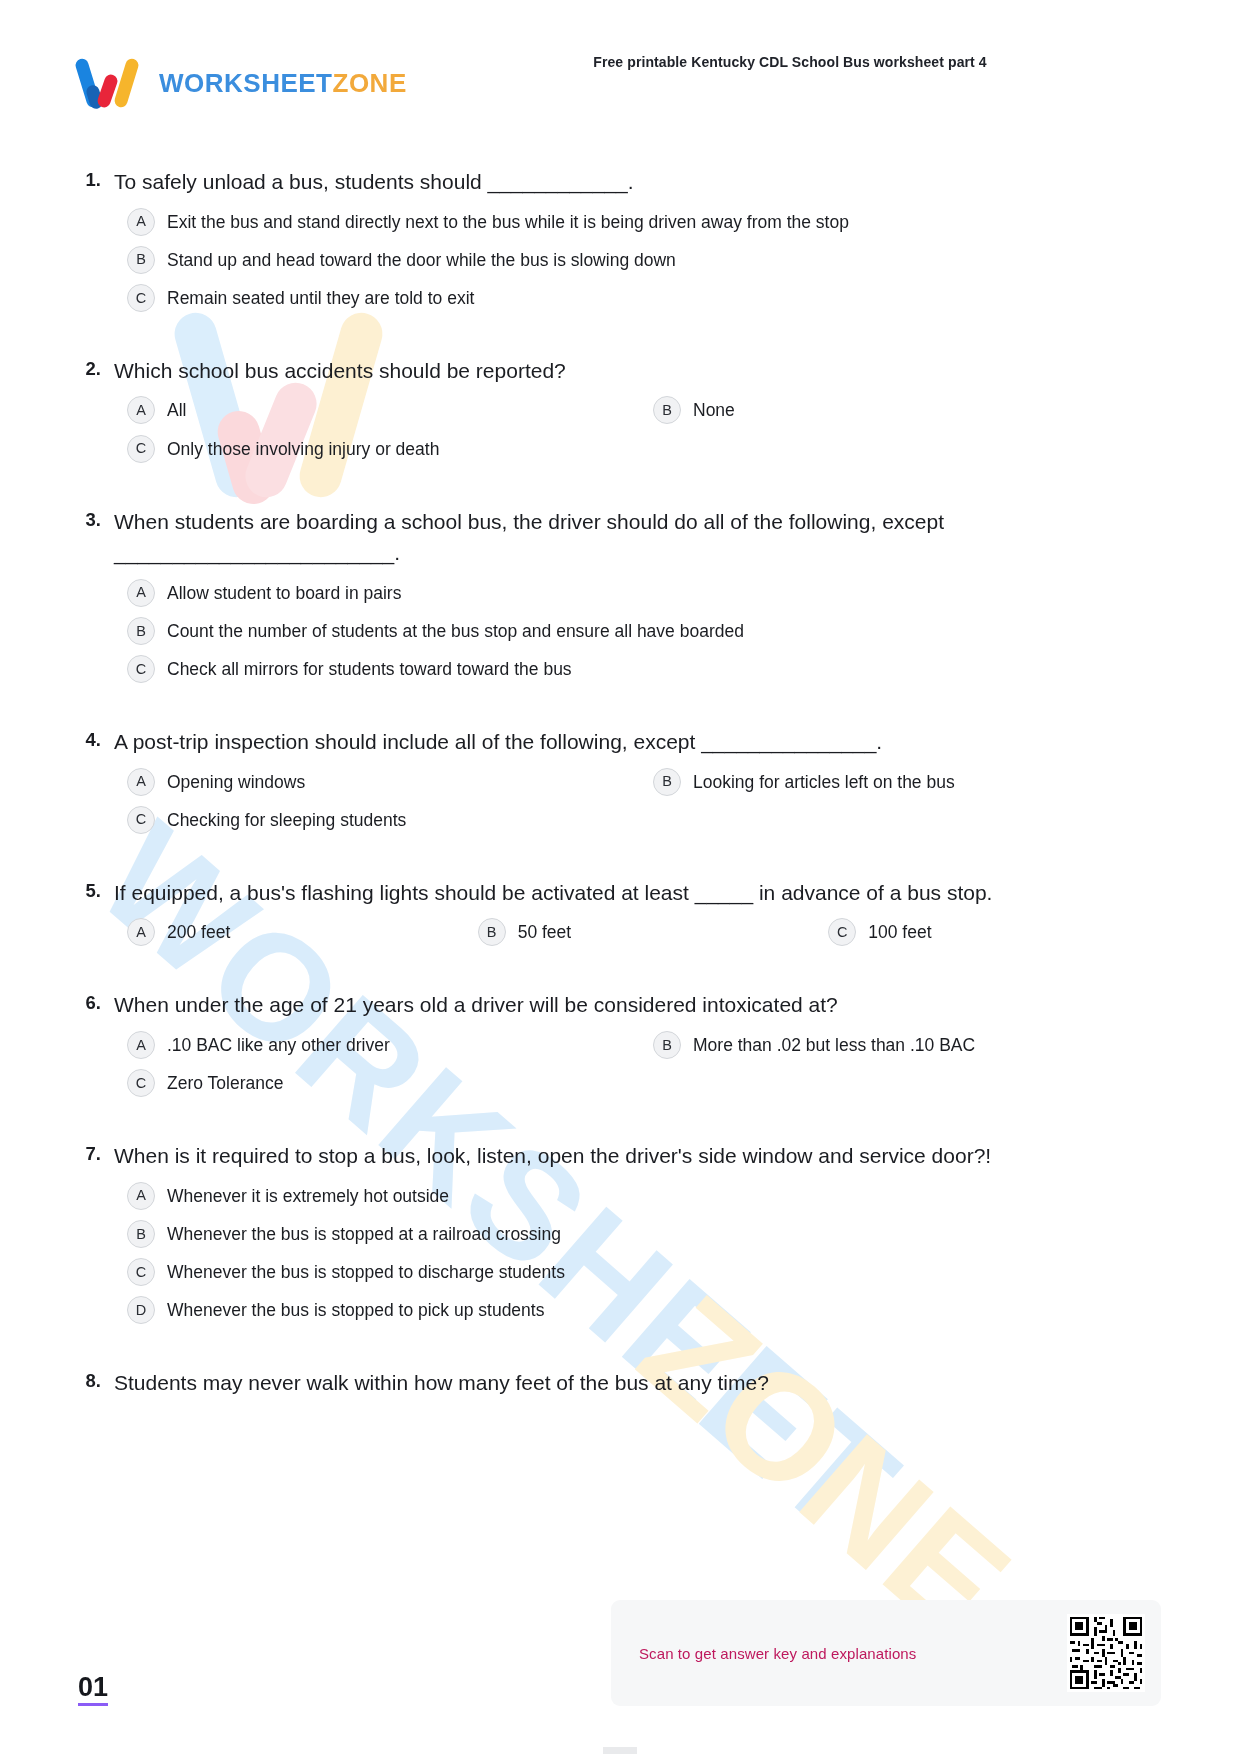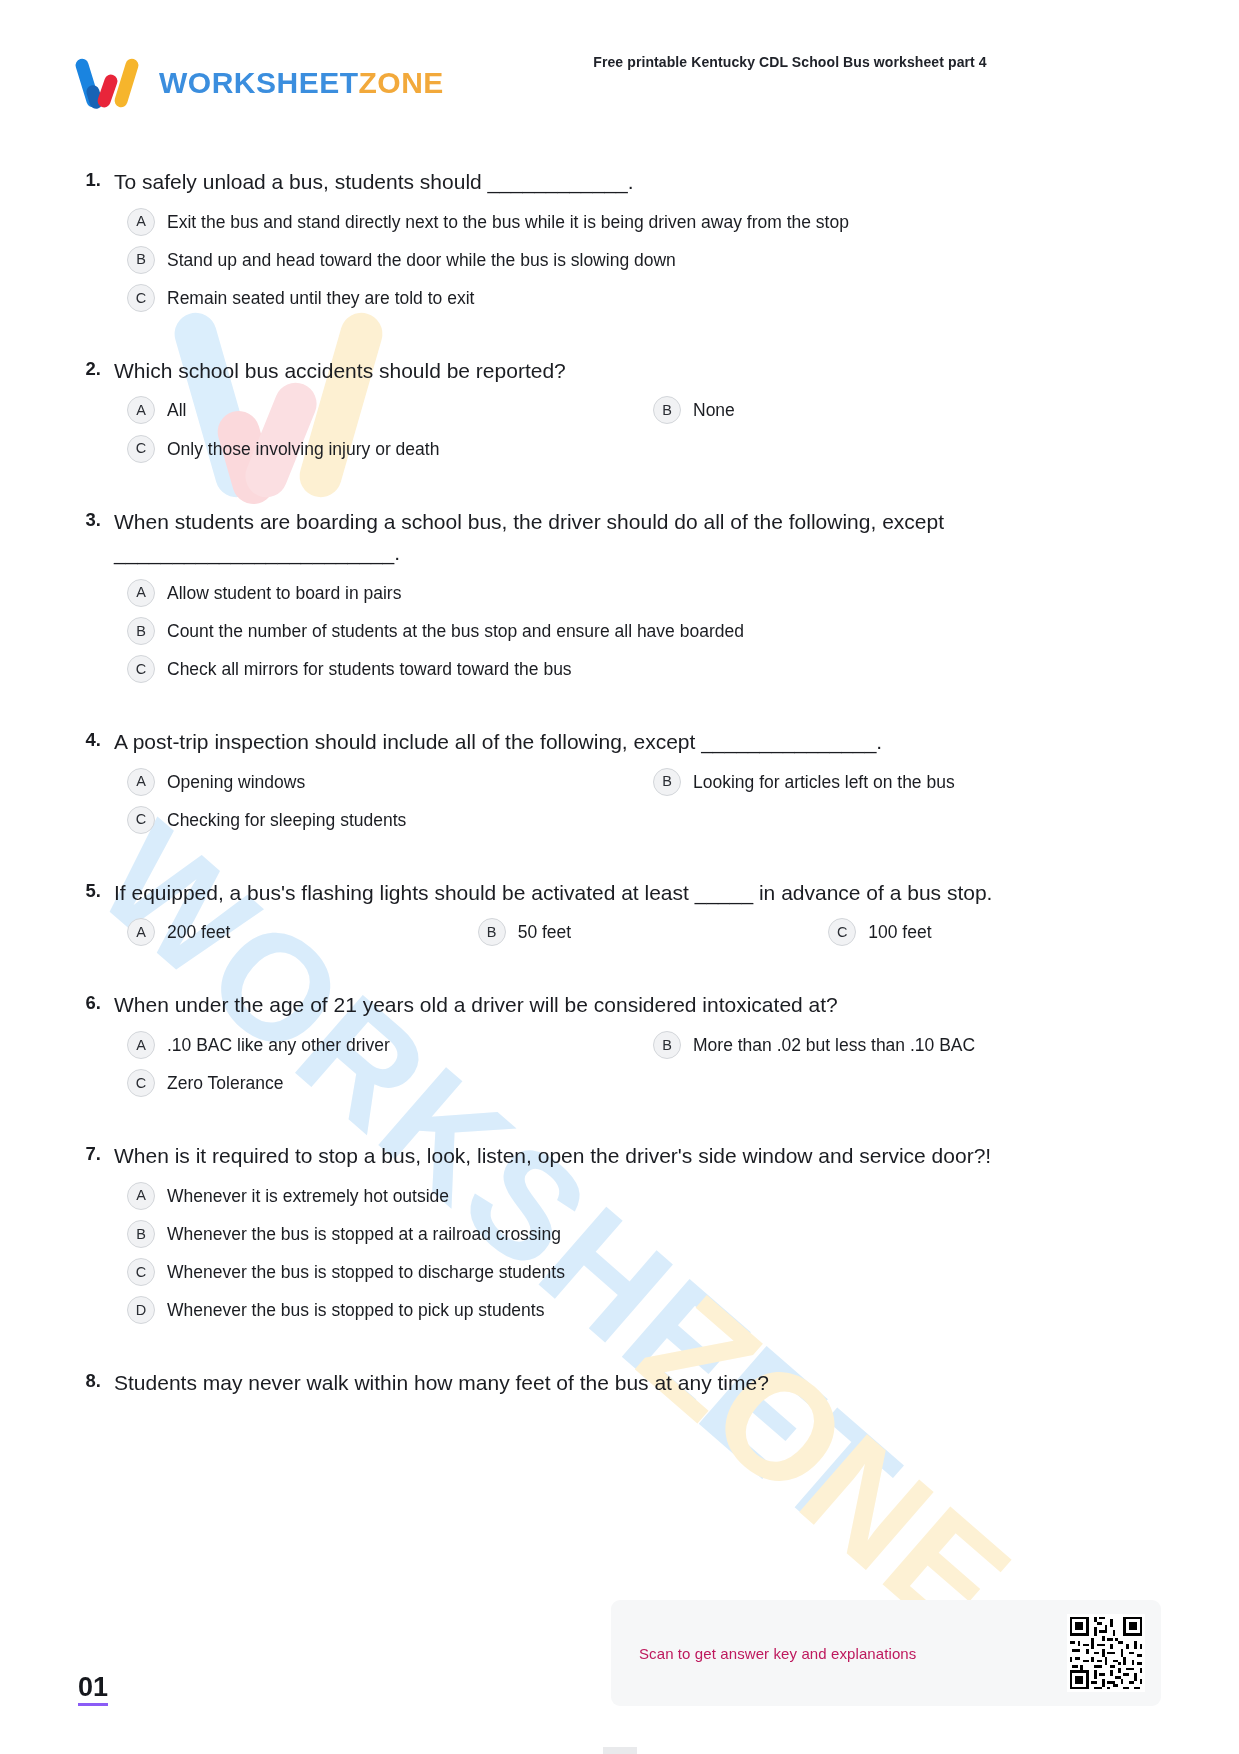--- a/index.html
+++ b/index.html
@@ -94,21 +94,21 @@
     transform: rotate(19deg);
   }
   .lm4 { 
     width: 13px; height: 50px;
     background: #f6b52c;
     left: 45px; top: 3px;
     transform: rotate(17deg);
   }
   .logo-text {
     margin-left: 16px;
-    font-size: 30px;
+    font-size: 26px;
     font-weight: 700;
     letter-spacing: 0.5px;
     white-space: nowrap;
   }
   .logo-text .ws { color: #3b8ede; }
   .logo-text .zn { color: #f2a93b; }
 
   .title {
     flex: 1;
     text-align: center;

